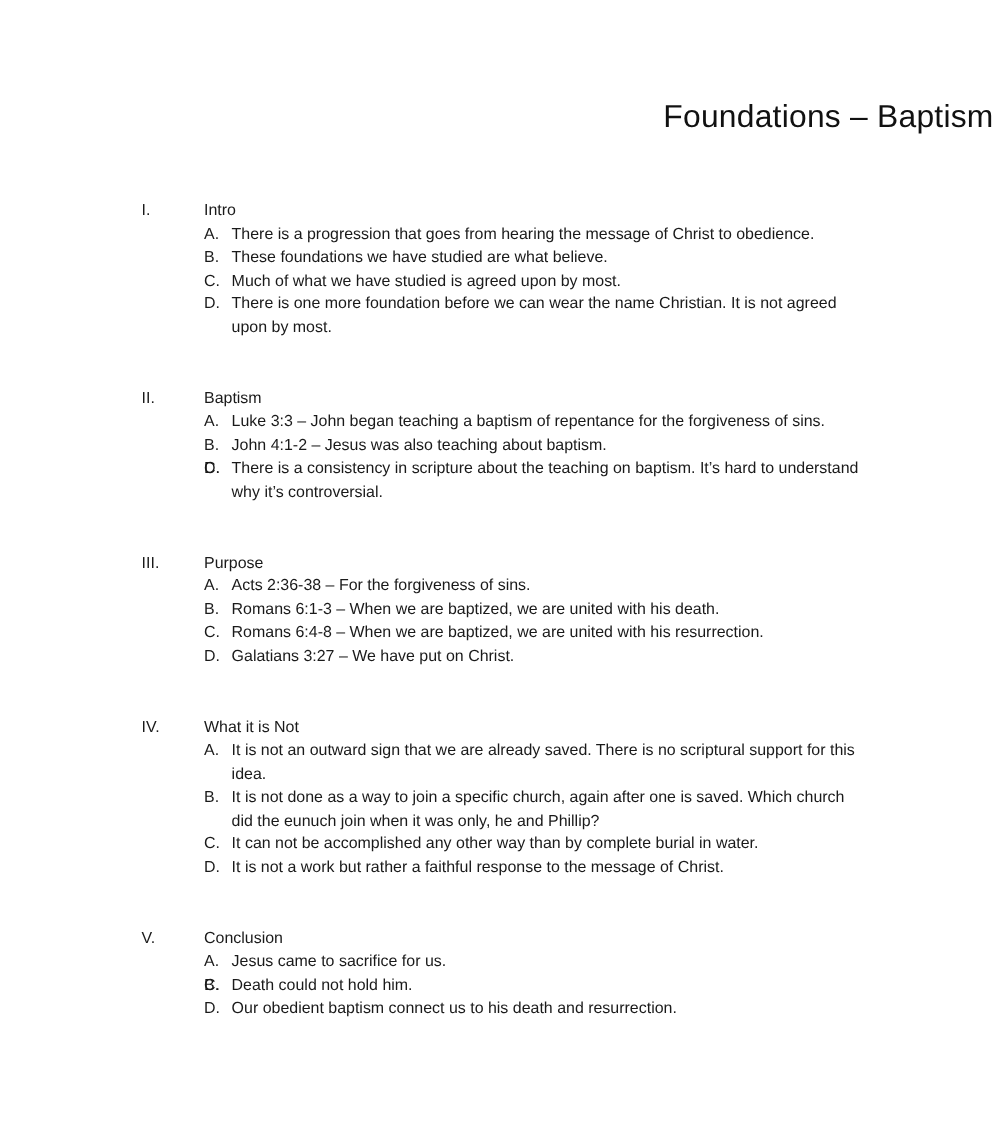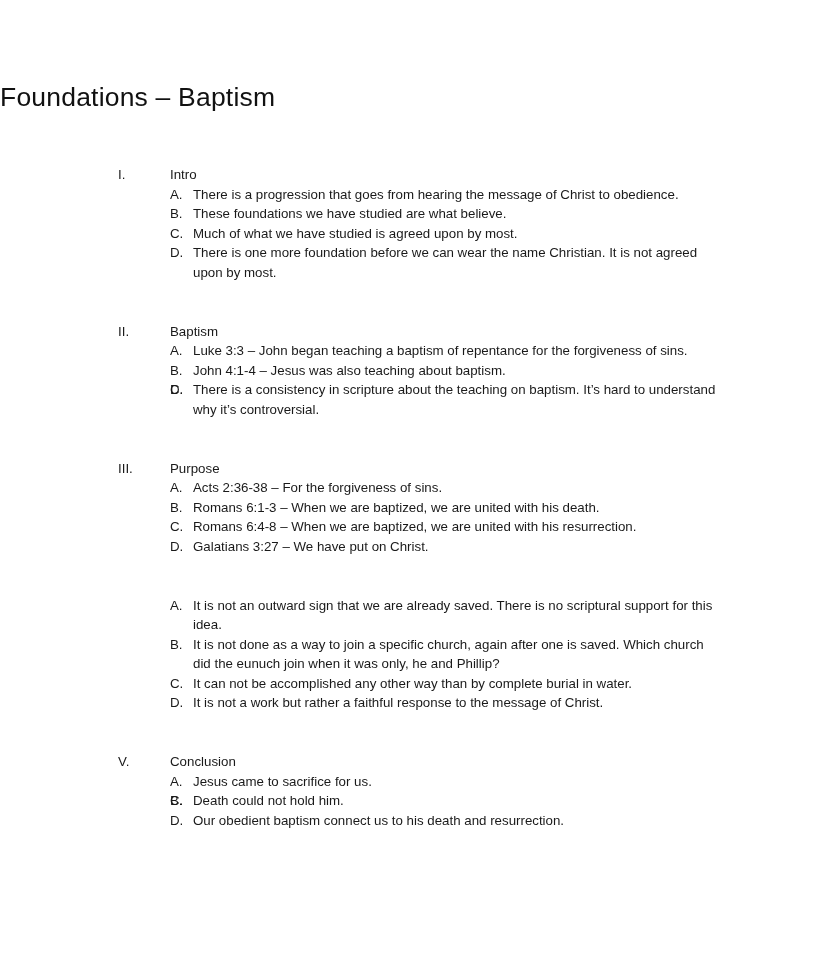--- a/index.html
+++ b/index.html
@@ -20,21 +20,21 @@
     height: 957px;
     background: #ffffff;
     box-sizing: border-box;
     overflow: hidden;
   }
   .doc-title {
     position: absolute;
     top: 64px;
     left: 0;
     width: 828px;
-    text-align: left;
+    text-align: right;
     font-size: 26.5px;
     font-weight: 400;
     letter-spacing: 0.2px;
     color: #111111;
     line-height: 1.2;
   }
   .outline {
     position: absolute;
     top: 165px;
     left: 0;
@@ -126,21 +126,21 @@
         <span class="section-numeral">II.</span>
         <span>Baptism</span>
       </div>
       <ul class="sub-list">
         <li class="sub-item">
           <span class="sub-letter">A.</span>
           <span>Luke 3:3 – John began teaching a baptism of repentance for the forgiveness of sins.</span>
         </li>
         <li class="sub-item">
           <span class="sub-letter">B.</span>
-          <span>John 4:1-4 – Jesus was also teaching about baptism.</span>
+          <span>John 4:1-2 – Jesus was also teaching about baptism.</span>
         </li>
         <li class="sub-item">
           <span class="sub-letter">C.</span>
         </li>
         <li class="sub-item">
           <span class="sub-letter">D.</span>
           <span>There is a consistency in scripture about the teaching on baptism. It’s hard to understand why it’s controversial.</span>
         </li>
       </ul>
     </div>
@@ -164,20 +164,24 @@
           <span>Romans 6:4-8 – When we are baptized, we are united with his resurrection.</span>
         </li>
         <li class="sub-item">
           <span class="sub-letter">D.</span>
           <span>Galatians 3:27 – We have put on Christ.</span>
         </li>
       </ul>
     </div>
 
     <div class="section">
+      <div class="section-head">
+        <span class="section-numeral">IV.</span>
+        <span>What it is Not</span>
+      </div>
       <ul class="sub-list">
         <li class="sub-item">
           <span class="sub-letter">A.</span>
           <span>It is not an outward sign that we are already saved. There is no scriptural support for this idea.</span>
         </li>
         <li class="sub-item">
           <span class="sub-letter">B.</span>
           <span>It is not done as a way to join a specific church, again after one is saved. Which church did the eunuch join when it was only, he and Phillip?</span>
         </li>
         <li class="sub-item">

